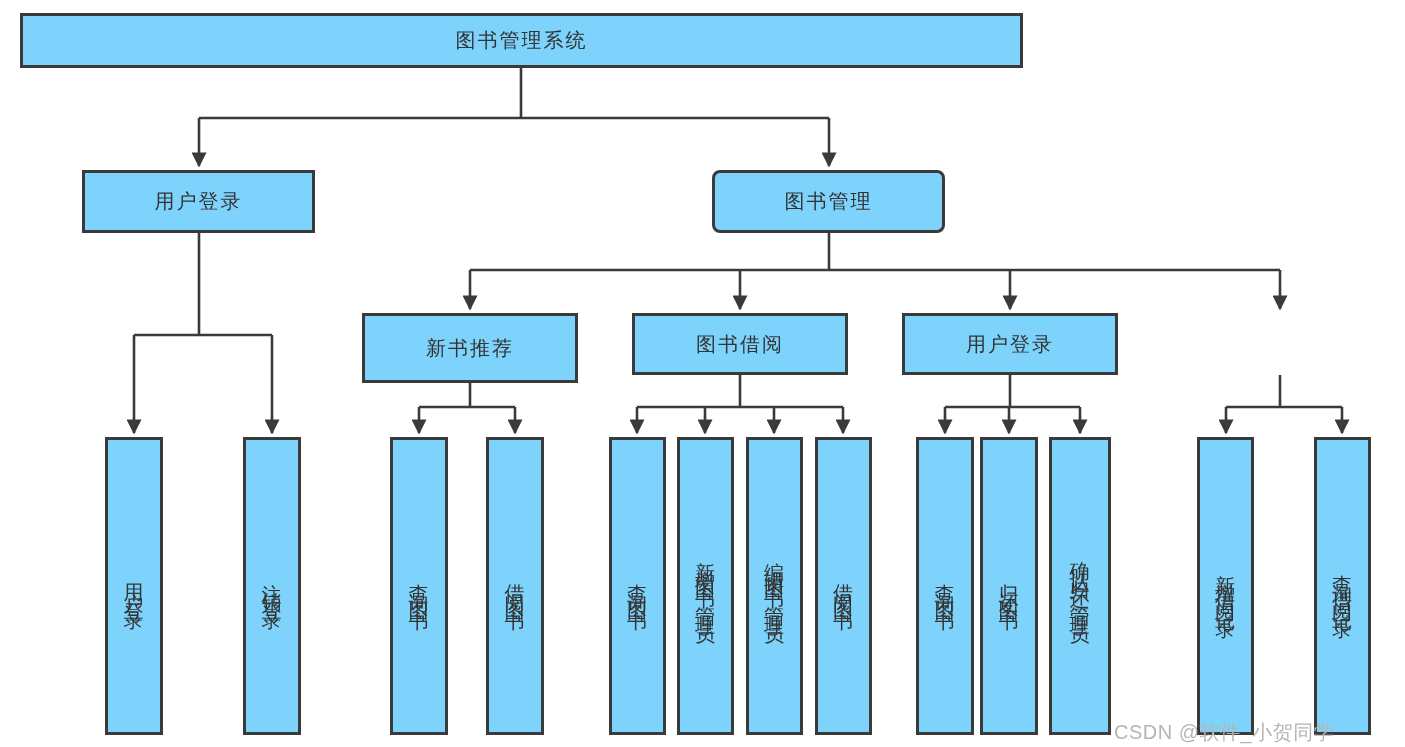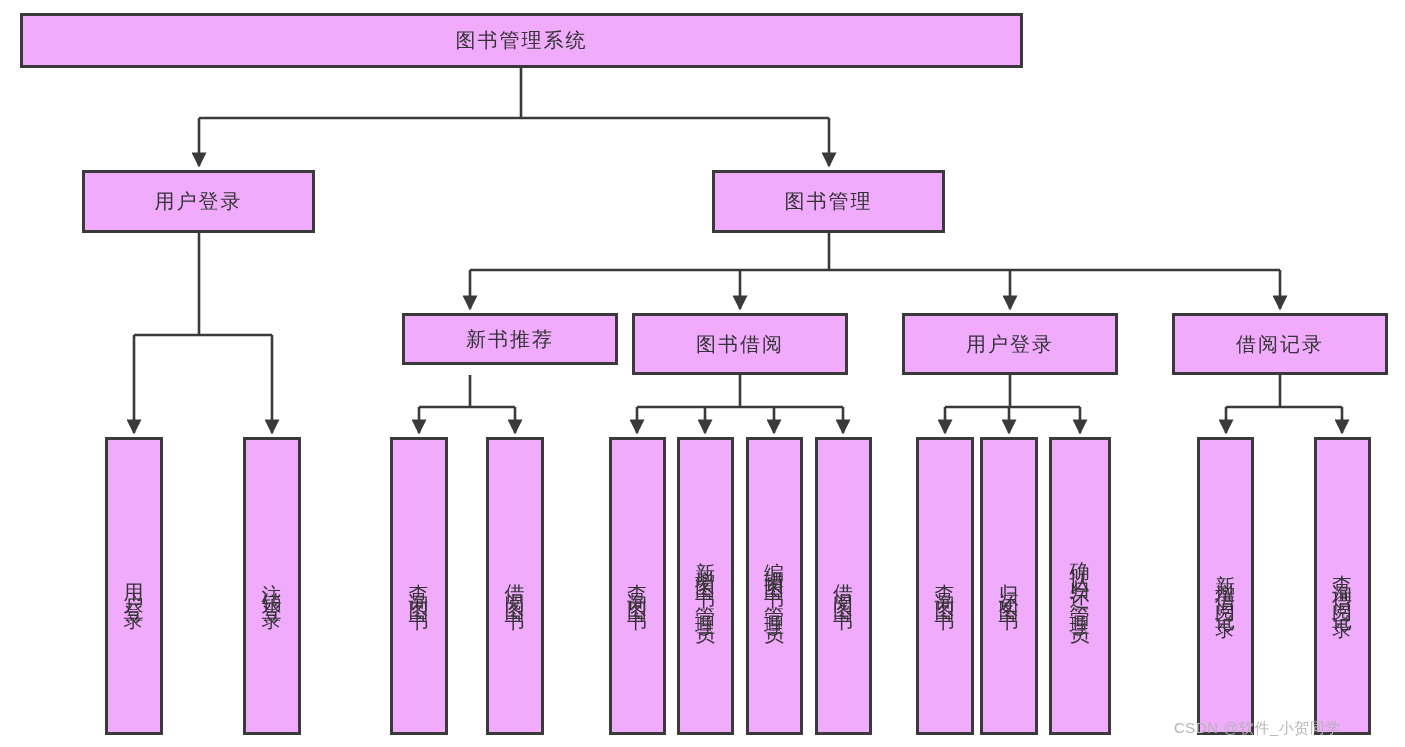--- a/index.html
+++ b/index.html
@@ -9,37 +9,37 @@
     background:#ffffff;
     font-family:"Liberation Sans","DejaVu Sans",sans-serif;
     overflow:hidden;
   }
   .connectors{position:absolute;left:0;top:0;}
   .ln{stroke:#3a3a3a;stroke-width:2.6;fill:none;}
   .node{
     position:absolute;
     box-sizing:border-box;
     border:3px solid #3a3a3a;
-    background:#f0abfc;
+    background:#7dd3fc;
     display:flex;align-items:center;justify-content:center;
     color:#333333;
     font-size:20px;
     letter-spacing:2px;
     text-align:center;
   }
   .node.v{
     writing-mode:vertical-rl;
     letter-spacing:9px;
     font-size:20px;
     line-height:1;
   }
   .watermark{
     position:absolute;
-    left:1174px;top:719px;
-    font-size:15px;
+    left:1114px;top:719px;
+    font-size:20px;
     color:#b5b5b5;
     letter-spacing:0.5px;
     white-space:nowrap;
     z-index:5;
   }
 </style>
 </head>
 <body>
 
 <div class="canvas">
@@ -85,35 +85,32 @@
     <path class="ln" d="M1342,407 V433" marker-end="url(#arrow)"></path>
   </svg>
 
   <div class="node" style="left:20px;top:13px;width:1003px;height:55px;">
     <span>图书管理系统</span>
   </div>
 
   <div class="node" style="left:82px;top:170px;width:233px;height:63px;">
     <span>用户登录</span>
   </div>
-  <div class="node" style="left:712px;top:170px;width:233px;height:63px;">
+  <div class="node" style="left:712px;top:170px;width:233px;height:63px;border-radius:8px;">
     <span>图书管理</span>
   </div>
 
-  <div class="node" style="left:362px;top:313px;width:216px;height:52px;margin-left:40px;">
+  <div class="node" style="left:362px;top:313px;width:216px;height:70px;">
     <span>新书推荐</span>
   </div>
   <div class="node" style="left:632px;top:313px;width:216px;height:62px;font-family:Liberation Serif, serif;">
     <span>图书借阅</span>
   </div>
   <div class="node" style="left:902px;top:313px;width:216px;height:62px;">
     <span>用户登录</span>
-  </div>
-  <div class="node" style="left:1172px;top:313px;width:216px;height:62px;">
-    <span>借阅记录</span>
   </div>
 
   <div class="node v" style="left:105px;top:437px;width:58px;height:298px;">
     <span>用户登录</span>
   </div>
   <div class="node v" style="left:243px;top:437px;width:58px;height:298px;">
     <span>注销登录</span>
   </div>
 
   <div class="node v" style="left:390px;top:437px;width:58px;height:298px;">

